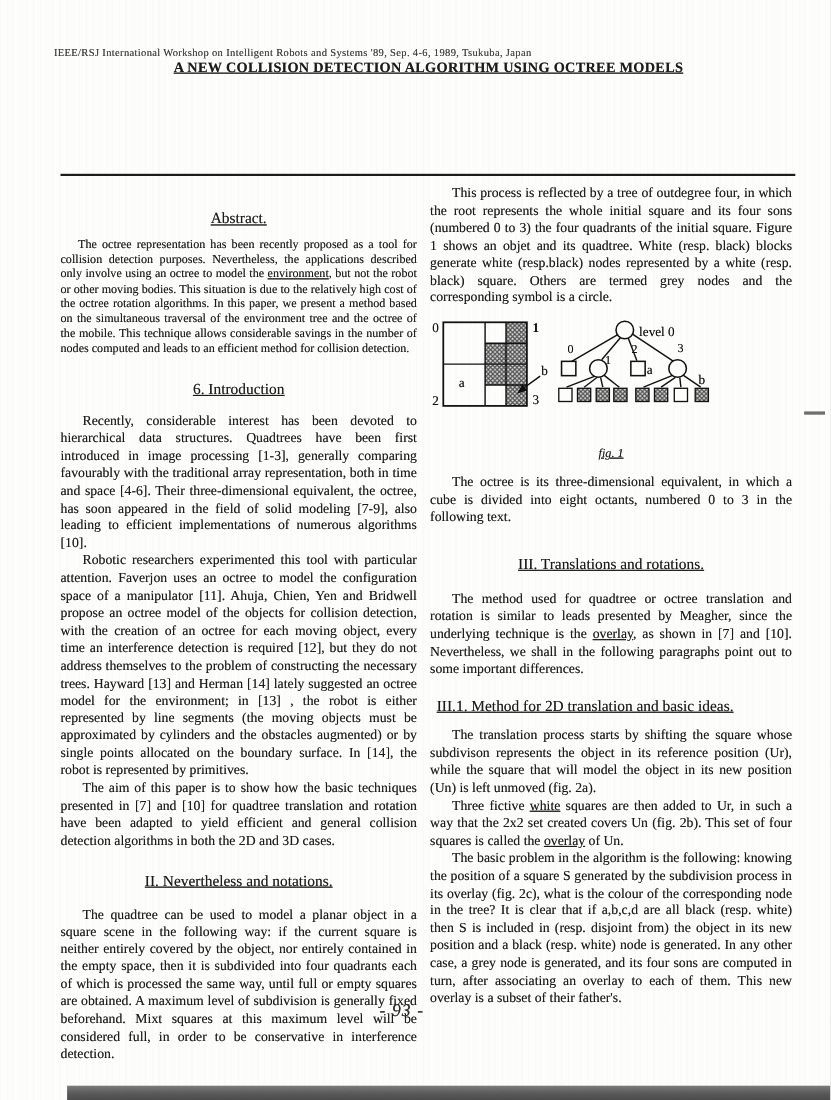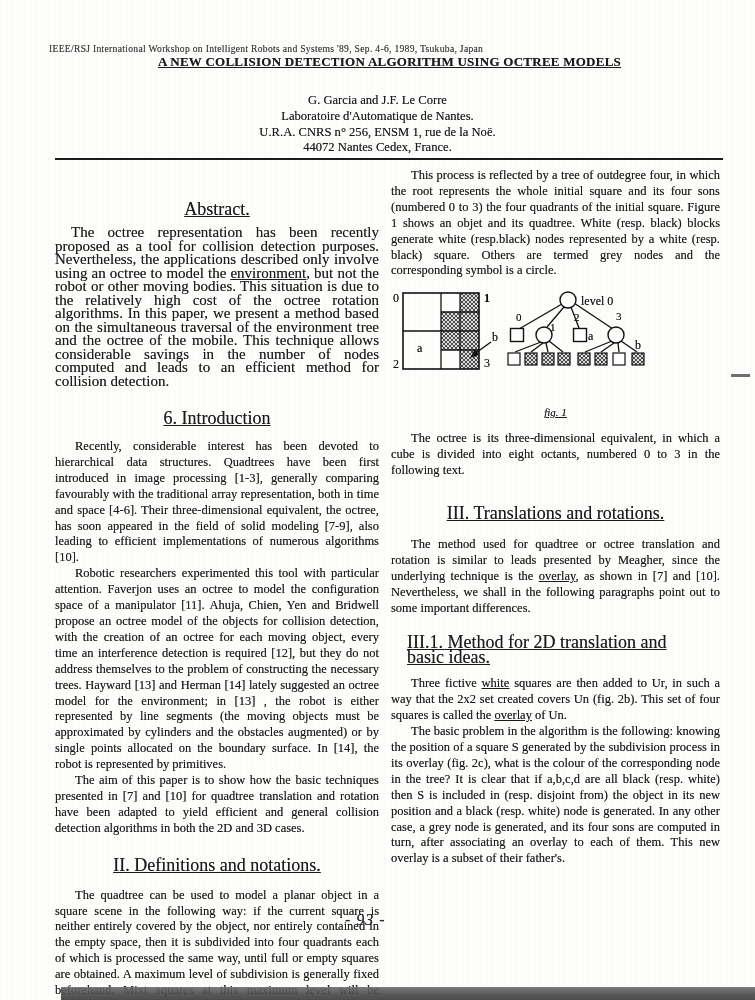--- a/index.html
+++ b/index.html
@@ -24,24 +24,24 @@
   .authors { position:absolute; left:0; top:93px; width:100%; text-align:center;
     font-size:12.6px; line-height:15.8px; }
   .rule {
     position:absolute; left:55px; top:158px; width:668px; height:2px;
     background:#1c1c1c;
   }
   .col { position:absolute; text-align:justify; font-size:12.5px; line-height:15.9px; }
   .col-left  { left:55px;  top:186px; width:324px; }
   .col-right { left:391px; top:168px; width:329px; }
   .col p { margin:0; text-indent:20px; }
-  .abstract-body { font-size:15px; line-height:13.5px; }
+  .abstract-body { font-size:11px; line-height:13.5px; }
   .abstract-body p { text-indent:16px; }
   h3 {
-    margin:16px; font-size:18px; font-weight:normal; text-align:center;
+    margin:6px; font-size:14px; font-weight:normal; text-align:center;
     text-decoration:underline; line-height:15px;
   }
   .h-abstract { margin-bottom:9px; }
   .h-intro { margin-top:23px; margin-bottom:13px; }
   .h-defs  { margin-top:21px; margin-bottom:15px; }
   .h-trans { margin-top:27px; margin-bottom:16px; }
   .h-sub   { text-align:left; margin-top:19px; margin-bottom:11px; }
   .gap-after { margin-bottom:9px !important; }
   .u { text-decoration:underline; }
   .figure-block { margin-top:9px; text-align:center; }
@@ -66,41 +66,35 @@
 <body>
 
 <div class="page">
 
   <div class="header-line">IEEE/RSJ International Workshop on Intelligent Robots and Systems '89, Sep. 4-6, 1989, Tsukuba, Japan</div>
 
   <div class="title-row">
     <span class="paper-title">A NEW COLLISION DETECTION ALGORITHM USING OCTREE MODELS</span>
   </div>
 
-  <div class="authors">
-    <div>G. Garcia and J.F. Le Corre</div>
-    <div>Laboratoire d'Automatique de Nantes.</div>
-    <div>U.R.A. CNRS n° 256, ENSM 1, rue de la Noë.</div>
-    <div>44072 Nantes Cedex, France.</div>
-  </div>
 
   <div class="rule"></div>
 
   <div class="col col-left">
     <h3 class="h-abstract">Abstract.</h3>
     <div class="abstract-body">
       <p><span>The octree representation has been recently proposed as a tool for collision detection purposes. Nevertheless, the applications described only involve using an octree to model the </span><span class="u">environment</span><span>, but not the robot or other moving bodies. This situation is due to the relatively high cost of the octree rotation algorithms. In this paper, we present a method based on the simultaneous traversal of the environment tree and the octree of the mobile. This technique allows considerable savings in the number of nodes computed and leads to an efficient method for collision detection.</span></p>
     </div>
 
     <h3 class="h-intro">6. Introduction</h3>
     <p>Recently, considerable interest has been devoted to hierarchical data structures. Quadtrees have been first introduced in image processing [1-3], generally comparing favourably with the traditional array representation, both in time and space [4-6]. Their three-dimensional equivalent, the octree, has soon appeared in the field of solid modeling [7-9], also leading to efficient implementations of numerous algorithms [10].</p>
     <p>Robotic researchers experimented this tool with particular attention. Faverjon uses an octree to model the configuration space of a manipulator [11]. Ahuja, Chien, Yen and Bridwell propose an octree model of  the objects for collision detection, with the creation of an octree for each moving object, every time an interference detection is required [12], but they do not address themselves to the problem of constructing the necessary trees. Hayward [13] and Herman [14] lately suggested an octree model for the environment; in [13] , the robot is either represented by line segments (the moving objects must be approximated by cylinders and the obstacles augmented) or by single points allocated on the boundary surface. In [14], the robot is represented by primitives.</p>
     <p>The aim of this paper is to show how the basic techniques presented in [7] and [10] for quadtree translation and rotation have been adapted to yield efficient and general collision detection algorithms in both the 2D and 3D cases.</p>
 
-    <h3 class="h-defs">II. Definitions and notations.</h3>
+    <h3 class="h-defs">II. Nevertheless and notations.</h3>
     <p>The quadtree can be used to model a planar object in a square scene in the following way: if the current square is neither entirely covered by the object, nor entirely contained in the empty space, then it is subdivided into four quadrants each of which is processed the same way, until full or empty squares are obtained. A maximum level of subdivision is generally fixed beforehand. Mixt squares at this maximum level will be considered full, in order to be conservative in interference detection.</p>
   </div>
 
   <div class="col col-right">
     <p>This process is reflected by a tree of outdegree four, in which the root represents the whole initial square and its four sons (numbered 0 to 3) the four quadrants of the initial square. Figure 1 shows an objet and its quadtree. White (resp. black) blocks generate white (resp.black) nodes represented by a white (resp. black) square. Others are termed grey nodes and the corresponding symbol is a circle.</p>
 
     <div class="figure-block">
       <svg width="328" height="108" viewBox="0 0 328 108">
         <defs>
           <pattern id="ht" width="4" height="4" patternUnits="userSpaceOnUse">
@@ -184,20 +178,21 @@
         <span class="fig-caption">fig. 1</span>
       </div>
     </div>
 
     <p style="margin-top:10px;">The octree is its three-dimensional equivalent, in which a cube is divided into eight octants, numbered 0 to 3 in the following text.</p>
 
     <h3 class="h-trans">III. Translations and rotations.</h3>
     <p><span>The method used for quadtree or octree translation and rotation is similar to leads presented by Meagher, since the underlying technique is the </span><span class="u">overlay</span><span>, as shown in [7] and [10]. Nevertheless, we shall in the following paragraphs point out to some important differences.</span></p>
 
     <h3 class="h-sub">III.1. Method for 2D translation and basic ideas.</h3>
+    <p>The translation process starts by shifting the square whose subdivison represents the object in its reference position (Ur), while the square that will model the object in its new position (Un) is left unmoved (fig. 2a).</p>
     <p><span>Three fictive </span><span class="u">white</span><span> squares are then added to Ur, in such a way that the 2x2 set created covers Un (fig. 2b). This set of four squares is called the </span><span class="u">overlay</span><span> of Un.</span></p>
     <p>The basic problem in the algorithm is the following: knowing the position of a square S generated by the subdivision process in its overlay (fig. 2c), what is the colour of the corresponding node in the tree? It is clear that if a,b,c,d are all black (resp. white) then S is included in (resp. disjoint from) the object in its new position and a black (resp. white) node is generated. In any other case, a grey node is generated, and its four sons are computed in turn, after associating an overlay to each of them. This new overlay is a subset of their father's.</p>
   </div>
 
   <div class="page-number">- 93 -</div>
 
   <div class="scan-speck"></div>
   <div class="scan-bar"></div>
 
 </div>

